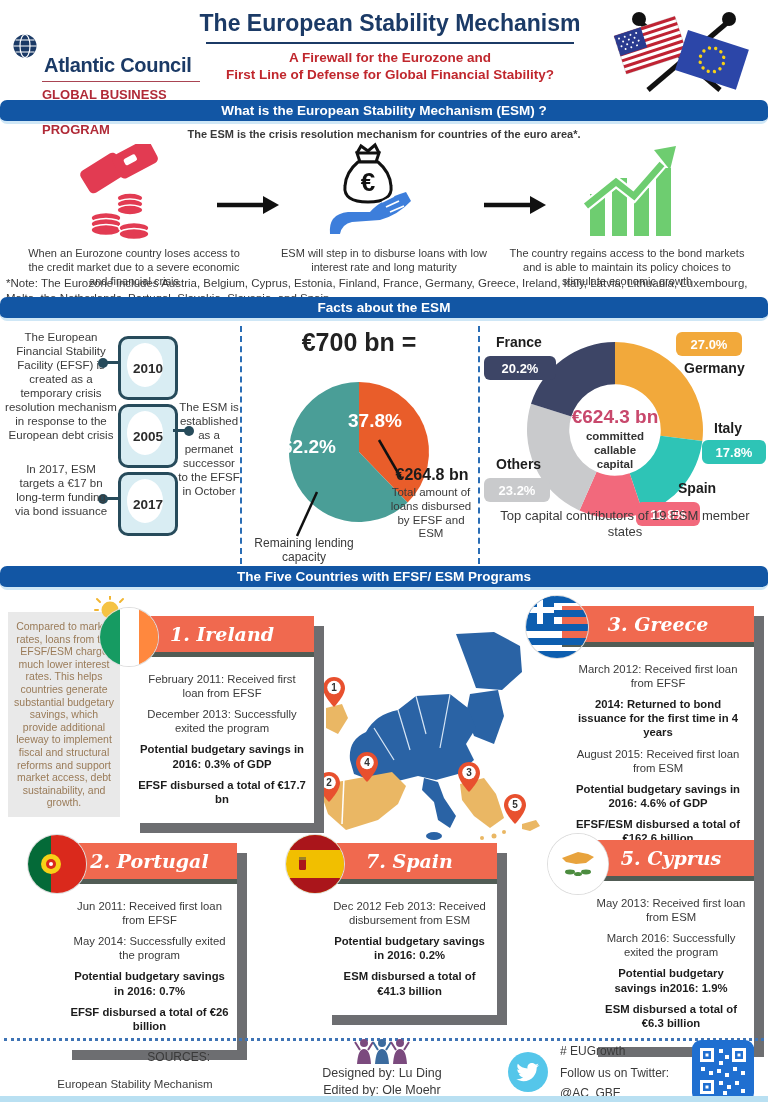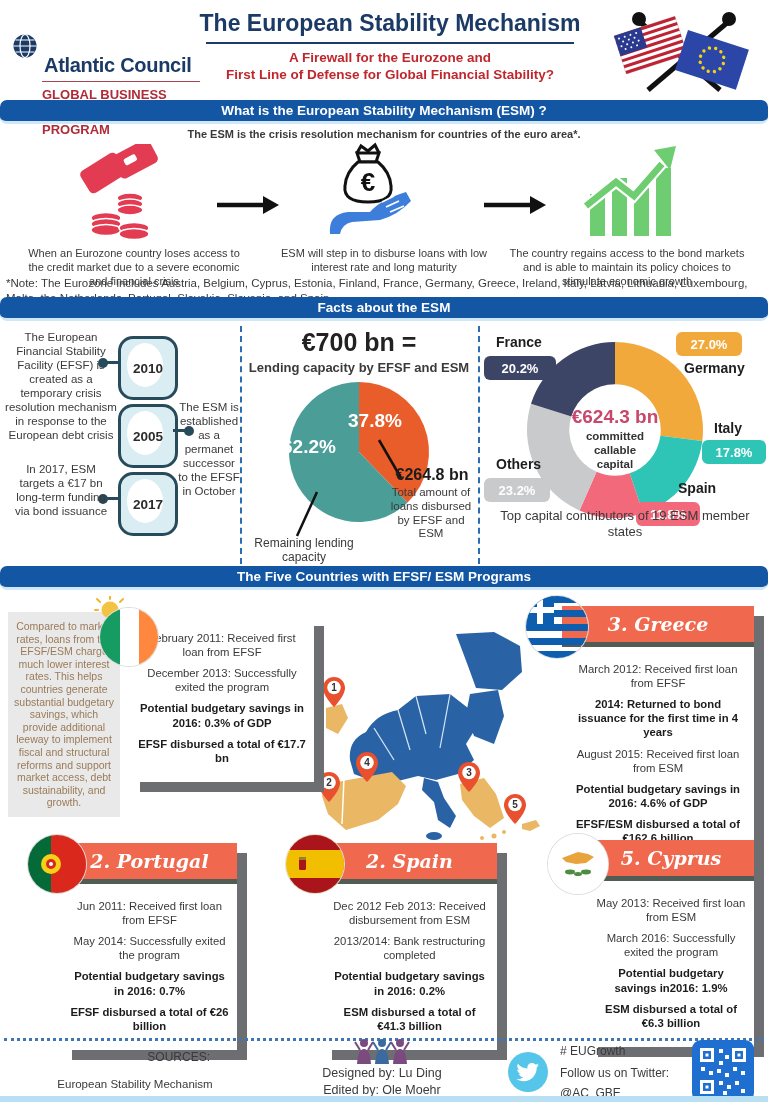--- a/index.html
+++ b/index.html
@@ -18,21 +18,21 @@
   .banner{position:absolute;left:0;width:768px;height:21px;background:#1256a4;color:#fff;
           font-size:13.5px;font-weight:bold;text-align:center;line-height:21px;
           border-bottom:3px solid #cfe7f6;border-radius:7px;}
   
   .intro{font-size:11px;font-weight:bold;color:#3a3a3a;text-align:center;}
   .cap{font-size:11px;text-align:center;line-height:1.25;color:#3a3a3a;}
   .note{font-size:11.5px;color:#3a3a3a;line-height:1.3;}
   
   .vsep{position:absolute;border-left:2px dashed #2a6db5;height:238px;top:326px;}
   .tl-text{font-size:11.5px;text-align:center;line-height:1.22;color:#3a3a3a;}
-  .ybox{position:absolute;width:54px;height:58px;background:#d9edf3;border:3px solid #274b5b;border-radius:15px;}
+  .ybox{position:absolute;width:54px;height:58px;background:#d9edf3;border:3px solid #274b5b;border-radius:10px;}
   .ybox .oval{position:absolute;left:6px;top:4px;width:36px;height:44px;background:#fff;border-radius:50%;}
   .ybox .yr{position:absolute;left:0;top:0;width:100%;height:100%;display:flex;align-items:center;justify-content:center;
             font-size:13.5px;font-weight:bold;color:#2b2b2b;}
   .dot{position:absolute;width:10px;height:10px;border-radius:50%;background:#274b5b;}
   .stem{position:absolute;height:3px;background:#274b5b;}
   .pie-title{font-size:25px;font-weight:bold;color:#222;text-align:center;}
   .pie-sub{font-size:13px;font-weight:bold;color:#3a3a3a;text-align:center;}
   .pie-pct{position:absolute;color:#fff;font-weight:bold;font-size:19px;}
   .small-center{font-size:11.5px;text-align:center;line-height:1.2;}
   .tag{position:absolute;height:24px;border-radius:6px;color:#fff;font-weight:bold;font-size:13px;
@@ -225,21 +225,20 @@
 
   <div class="ybox" style="left:118px;top:472px;">
     <div class="oval"></div>
       <div class="yr">2017</div>
   </div>
   <div class="dot" style="left:98px;top:494px;"></div>
   <div class="stem" style="left:106px;top:497px;width:13px;"></div>
   <div class="abs tl-text" style="left:8px;top:462px;width:106px;">In 2017, ESM targets a €17 bn long-term funding via bond issuance</div>
 
   <div class="abs pie-title" style="left:244px;top:328px;width:230px;">€700 bn =</div>
-  <div class="abs pie-sub" style="left:244px;top:360px;width:230px;">Lending capacity by EFSF and ESM</div>
 
   <svg class="abs" style="left:248px;top:378px;" width="222" height="165" viewBox="-111 -74 222 165">
     <path d="M0,0 L0,-70 A70,70 0 0 1 48.6,50.4 Z" fill="#e95d2a"></path>
     <path d="M0,0 L48.6,50.4 A70,70 0 1 1 0,-70 Z" fill="#4a9e97"></path>
     <path d="M20,-12 L42,26" stroke="#111" stroke-width="2.5"></path>
     <path d="M-42,40 L-62,84" stroke="#111" stroke-width="2.5"></path>
   </svg>
   <div class="pie-pct" style="left:282px;top:436px;">62.2%</div>
   <div class="pie-pct" style="left:348px;top:410px;">37.8%</div>
   <div class="abs" style="left:390px;top:466px;width:84px;text-align:center;font-size:16px;font-weight:bold;color:#1c1c1c;">€264.8 bn</div>
@@ -335,20 +334,23 @@
         <path d="M6,6 L3,3"></path>
         <path d="M26,6 L29,3"></path>
         <path d="M4,14 H1"></path>
         <path d="M31,14 H28"></path>
     </g>
     <circle cx="16" cy="14" r="8.5" fill="#f5c343"></circle>
     <rect x="12" y="23" width="8" height="6" rx="2" fill="#3d7edb"></rect>
   </svg>
 
   <div class="card" style="left:130px;top:616px;width:184px;">
+    <div class="card-header">
+      <span class="card-title">1. Ireland</span>
+    </div>
     <div class="flagc" style="left:-30px;top:-8px;width:58px;height:58px;">
       <svg width="58" height="58" viewBox="0 0 58 58">
         <rect width="20" height="58" fill="#169b62"></rect>
           <rect x="20" width="19" height="58" fill="#fff"></rect>
           <rect x="39" width="19" height="58" fill="#ff883e"></rect>
       </svg>
     </div>
     <div class="card-body">
       <div class="cline">February 2011: Received first loan from EFSF</div>
       <div class="cline">December 2013: Successfully exited the program</div>
@@ -401,34 +403,33 @@
     <div class="card-body">
       <div class="cline">Jun 2011: Received first loan from EFSF</div>
       <div class="cline">May 2014: Successfully exited the program</div>
       <div class="cline b">Potential budgetary savings in 2016: 0.7%</div>
       <div class="cline b">EFSF disbursed a total of €26 billion</div>
     </div>
   </div>
 
   <div class="card" style="left:322px;top:843px;width:175px;">
     <div class="card-header">
-      <span class="card-title">2. Spain</span>
+      <span class="card-title">7. Spain</span>
     </div>
     <div class="flagc" style="left:-36px;top:-8px;width:58px;height:58px;">
       <svg width="58" height="58" viewBox="0 0 58 58">
         <rect width="58" height="58" fill="#f1bf00"></rect>
         <rect width="58" height="15" fill="#aa151b"></rect>
           <rect y="43" width="58" height="15" fill="#aa151b"></rect>
         <rect x="13" y="24" width="7" height="11" rx="1.5" fill="#aa151b"></rect>
         <rect x="13" y="22" width="7" height="3" fill="#9b8028"></rect>
       </svg>
     </div>
     <div class="card-body">
       <div class="cline">Dec 2012 Feb 2013: Received disbursement from ESM</div>
-      <div class="cline" style="margin-bottom:2px;">2013/2014: Bank restructuring completed</div>
       <div class="cline b">Potential budgetary savings in 2016: 0.2%</div>
       <div class="cline b">ESM disbursed a total of €41.3 billion</div>
     </div>
   </div>
 
   <div class="card" style="left:588px;top:840px;width:166px;">
     <div class="card-header">
       <span class="card-title">5. Cyprus</span>
     </div>
     <div class="flagc" style="left:-40px;top:-6px;width:60px;height:60px;background:#fff;">

